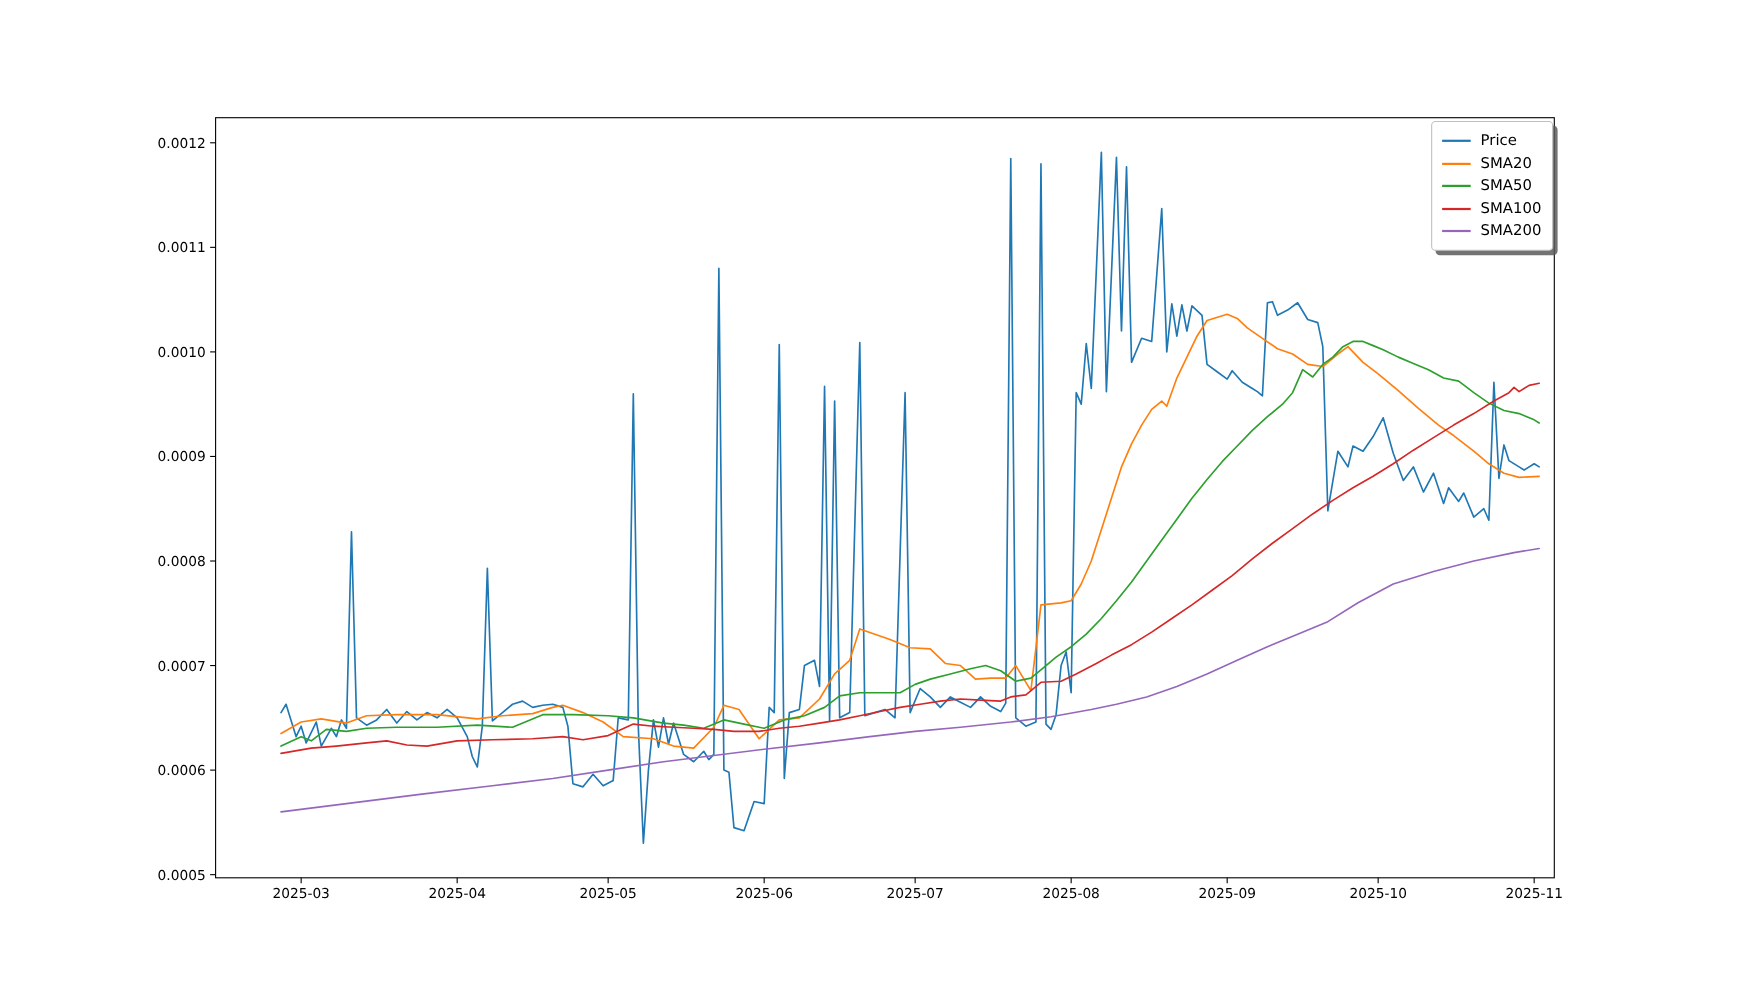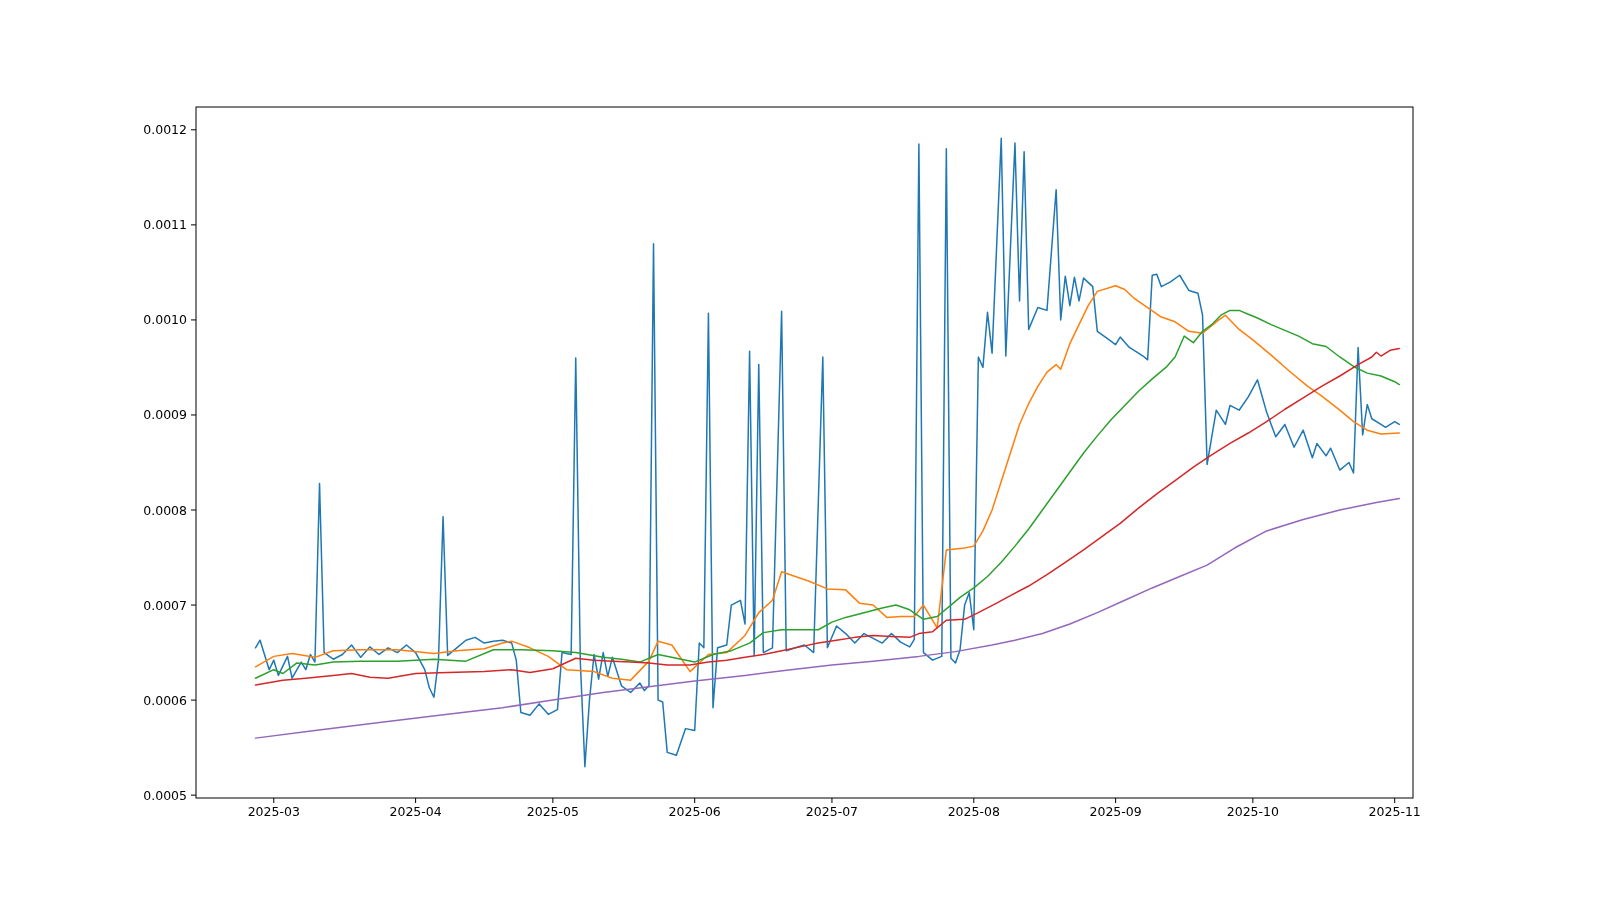--- a/index.html
+++ b/index.html
@@ -52,13 +52,35 @@
       <text x="187" y="514.5041265474554" text-anchor="end" class="ticklabel">0.0008</text>
       <line x1="191" y1="414.95598349381027" x2="196" y2="414.95598349381027" stroke="#000000" stroke-width="1"></line>
       <text x="187" y="419.45598349381027" text-anchor="end" class="ticklabel">0.0009</text>
       <line x1="191" y1="319.90784044016505" x2="196" y2="319.90784044016505" stroke="#000000" stroke-width="1"></line>
       <text x="187" y="324.40784044016505" text-anchor="end" class="ticklabel">0.0010</text>
       <line x1="191" y1="224.85969738651994" x2="196" y2="224.85969738651994" stroke="#000000" stroke-width="1"></line>
       <text x="187" y="229.35969738651994" text-anchor="end" class="ticklabel">0.0011</text>
       <line x1="191" y1="129.81155433287498" x2="196" y2="129.81155433287498" stroke="#000000" stroke-width="1"></line>
       <text x="187" y="134.31155433287498" text-anchor="end" class="ticklabel">0.0012</text>
     </svg>
+  <div id="legend" style="left: 1301px; top: 110px;">
+      <div class="legend-row">
+        <span class="legend-swatch" style="border-top-color: rgb(31, 119, 180);"></span>
+        <span class="legend-label">Price</span>
+      </div>
+      <div class="legend-row">
+        <span class="legend-swatch" style="border-top-color: rgb(255, 127, 14);"></span>
+        <span class="legend-label">SMA20</span>
+      </div>
+      <div class="legend-row">
+        <span class="legend-swatch" style="border-top-color: rgb(44, 160, 44);"></span>
+        <span class="legend-label">SMA50</span>
+      </div>
+      <div class="legend-row">
+        <span class="legend-swatch" style="border-top-color: rgb(214, 39, 40);"></span>
+        <span class="legend-label">SMA100</span>
+      </div>
+      <div class="legend-row">
+        <span class="legend-swatch" style="border-top-color: rgb(148, 103, 189);"></span>
+        <span class="legend-label">SMA200</span>
+      </div>
+    </div>
 </div>
 
 </body></html>

